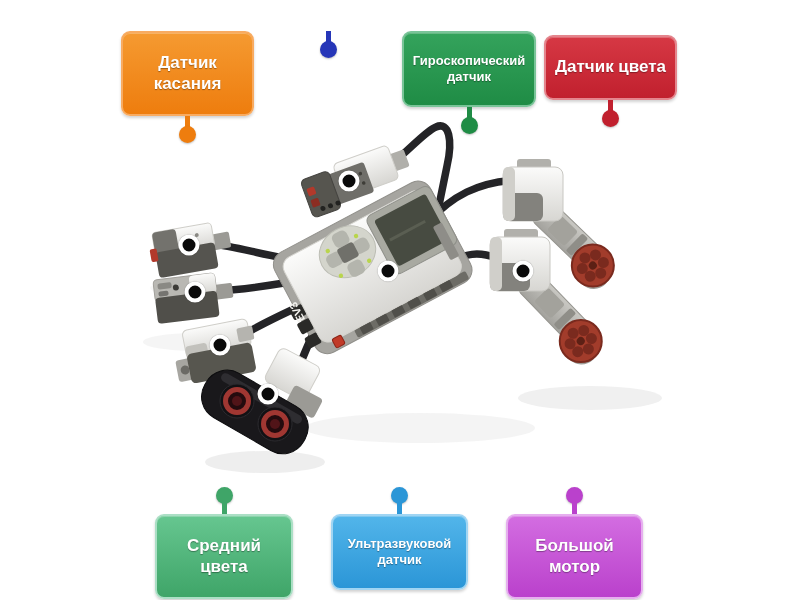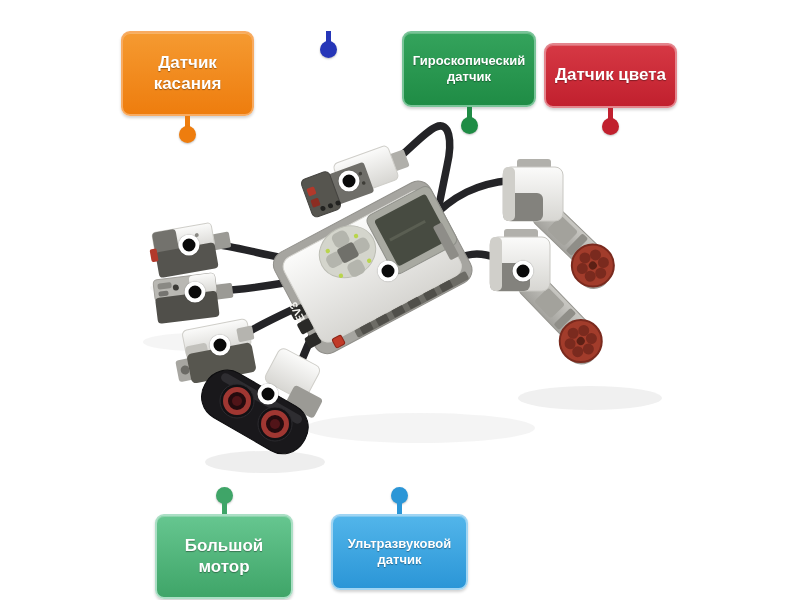--- a/index.html
+++ b/index.html
@@ -275,38 +275,45 @@
   </div>
 
   <div class="label top small" style="left: 402px; top: 31px; width: 134px; --c1: #34a35c; --c2: #1f8c45; --cb: #79c498;">
     <div class="box">
       <span>Гироскопический датчик</span>
     </div>
     <div class="stem"></div>
     <div class="dot"></div>
   </div>
 
-  <div class="label top" style="left: 544px; top: 43px; width: 133px; --c1: #d63844; --c2: #c1202e; --cb: #e4858d;">
+  <div class="label top" style="left: 544px; top: 35px; width: 133px; --c1: #d63844; --c2: #c1202e; --cb: #e4858d;">
     <div class="box">
       <span>Датчик цвета</span>
     </div>
     <div class="stem"></div>
     <div class="dot"></div>
   </div>
 
   <div class="label bottom" style="left: 155px; top: 487px; width: 138px; --c1: #66c690; --c2: #3fa568; --cb: #abdfc5;">
     <div class="box">
+      <span>Средний цвета</span>
+    </div>
+    <div class="stem"></div>
+    <div class="dot"></div>
+  </div>
+
+  <div class="label bottom small" style="left: 331px; top: 487px; width: 137px; --c1: #52b5ea; --c2: #2b96d7; --cb: #a0d5f3;">
+    <div class="box">
+      <span>Ультразвуковой датчик</span>
+    </div>
+    <div class="stem"></div>
+    <div class="dot"></div>
+  </div>
+
+  <div class="label bottom" style="left: 506px; top: 487px; width: 137px; --c1: #d36de1; --c2: #ba41cc; --cb: #e6aeef;">
+    <div class="box">
       <span>Большой мотор</span>
     </div>
     <div class="stem"></div>
     <div class="dot"></div>
   </div>
 
-  <div class="label bottom small" style="left: 331px; top: 487px; width: 137px; --c1: #52b5ea; --c2: #2b96d7; --cb: #a0d5f3;">
-    <div class="box">
-      <span>Ультразвуковой датчик</span>
-    </div>
-    <div class="stem"></div>
-    <div class="dot"></div>
-  </div>
-
-
 </div>
 
 </body></html>

